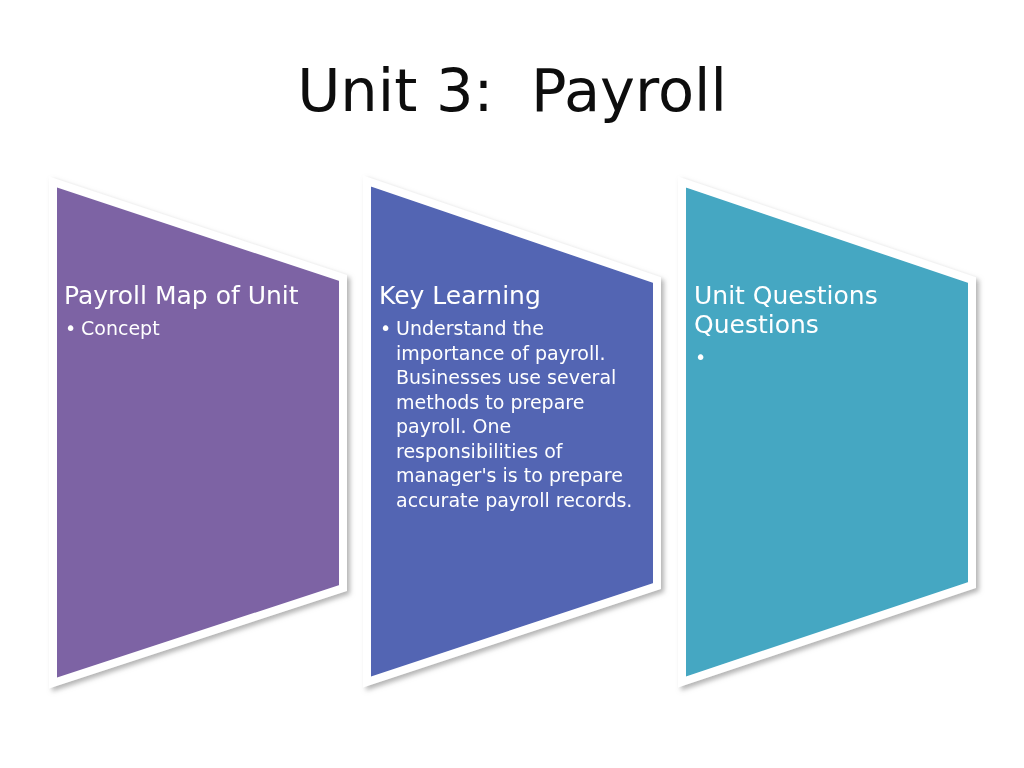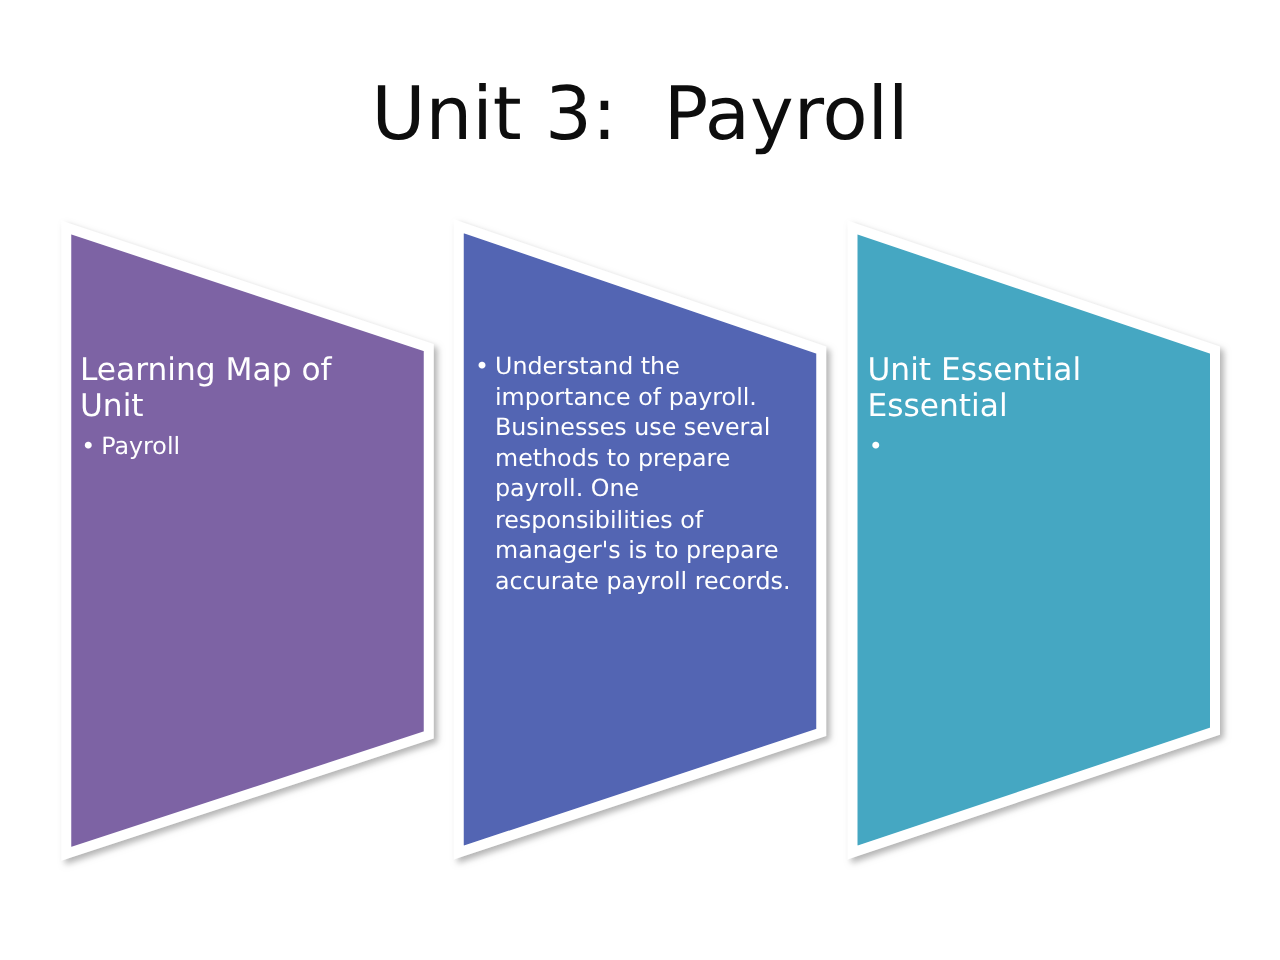--- a/index.html
+++ b/index.html
@@ -133,54 +133,55 @@
     <div class="panel">
       <svg viewBox="0 0 1024 768">
         <defs>
           <filter id="shadow1" x="-20%" y="-20%" width="160%" height="160%">
             <feDropShadow dx="3" dy="3" stdDeviation="2.6" flood-color="#9a9a9a" flood-opacity="0.75"></feDropShadow>
           </filter>
         </defs>
         <polygon points="53,182 343,278 343,588 53,683" fill="#7d64a4" stroke="#ffffff" stroke-width="8" filter="url(#shadow1)"></polygon>
       </svg>
       <div class="panel-text" id="panel-1-text">
-        <div class="panel-heading">Learning Map of Unit</div>
+        <div class="panel-heading">Payroll Map of Unit</div>
         <ul class="panel-list">
-          <li><span class="bullet-dot">•</span><span>Payroll</span></li>
+          <li><span class="bullet-dot">•</span><span>Concept</span></li>
         </ul>
       </div>
     </div>
 
     <div class="panel">
       <svg viewBox="0 0 1024 768">
         <defs>
           <filter id="shadow2" x="-20%" y="-20%" width="160%" height="160%">
             <feDropShadow dx="3" dy="3" stdDeviation="2.6" flood-color="#9a9a9a" flood-opacity="0.75"></feDropShadow>
           </filter>
         </defs>
         <polygon points="367,181 657,280 657,586 367,682" fill="#5265b3" stroke="#ffffff" stroke-width="8" filter="url(#shadow2)"></polygon>
       </svg>
       <div class="panel-text" id="panel-2-text">
+        <div class="panel-heading">Key Learning</div>
         <ul class="panel-list">
           <li><span class="bullet-dot">•</span><span>Understand the importance of payroll.  Businesses use several methods to prepare payroll.  One responsibilities of manager's is to prepare accurate payroll records.</span></li>
         </ul>
       </div>
     </div>
 
     <div class="panel">
       <svg viewBox="0 0 1024 768">
         <defs>
           <filter id="shadow3" x="-20%" y="-20%" width="160%" height="160%">
             <feDropShadow dx="3" dy="3" stdDeviation="2.6" flood-color="#9a9a9a" flood-opacity="0.75"></feDropShadow>
           </filter>
         </defs>
         <polygon points="682,182 972,280 972,585 682,682" fill="#45a7c2" stroke="#ffffff" stroke-width="8" filter="url(#shadow3)"></polygon>
       </svg>
       <div class="panel-text" id="panel-3-text">
-        <div class="panel-heading">Unit Essential Essential</div>
+        <div class="panel-heading">Unit Questions Questions</div>
         <ul class="panel-list">
           <li><span class="bullet-dot">•</span></li>
         </ul>
       </div>
     </div>
 
   </div>
 </div>
 
 </body></html>

